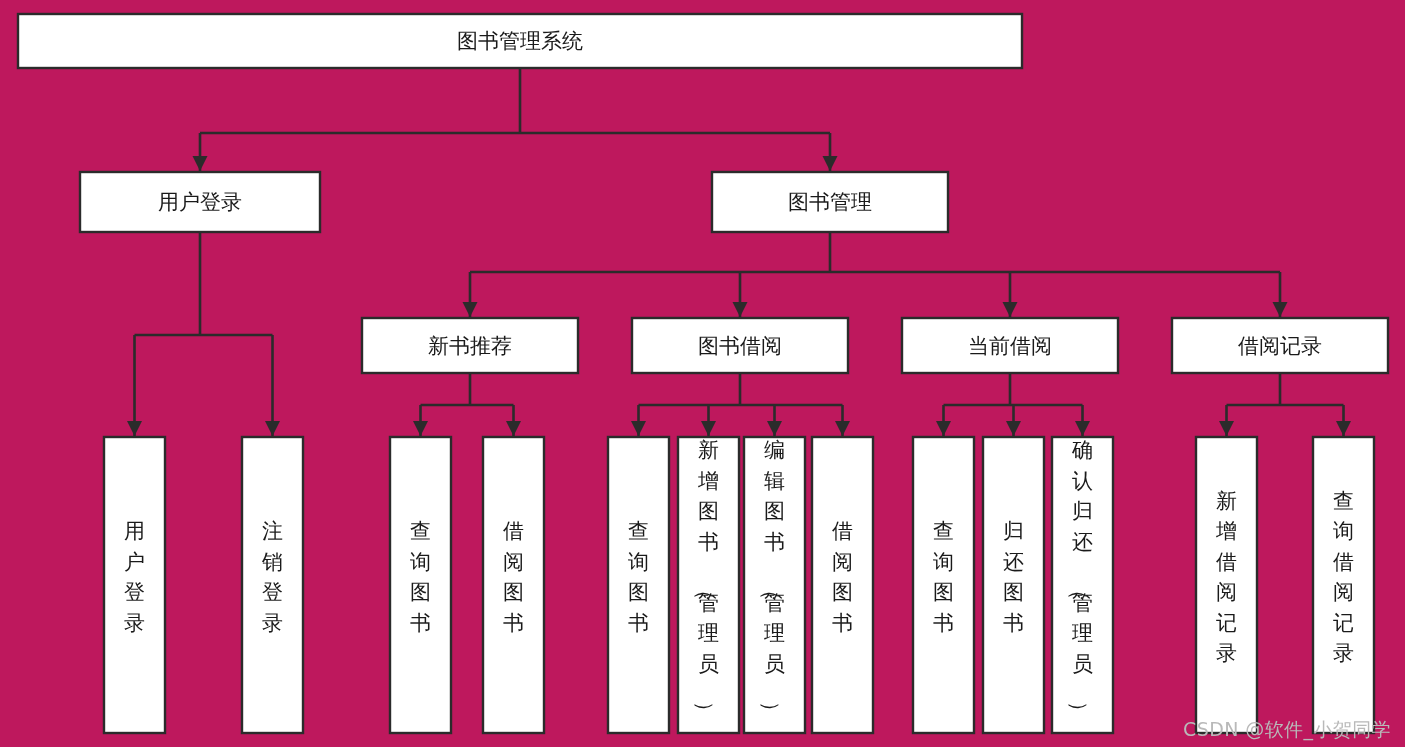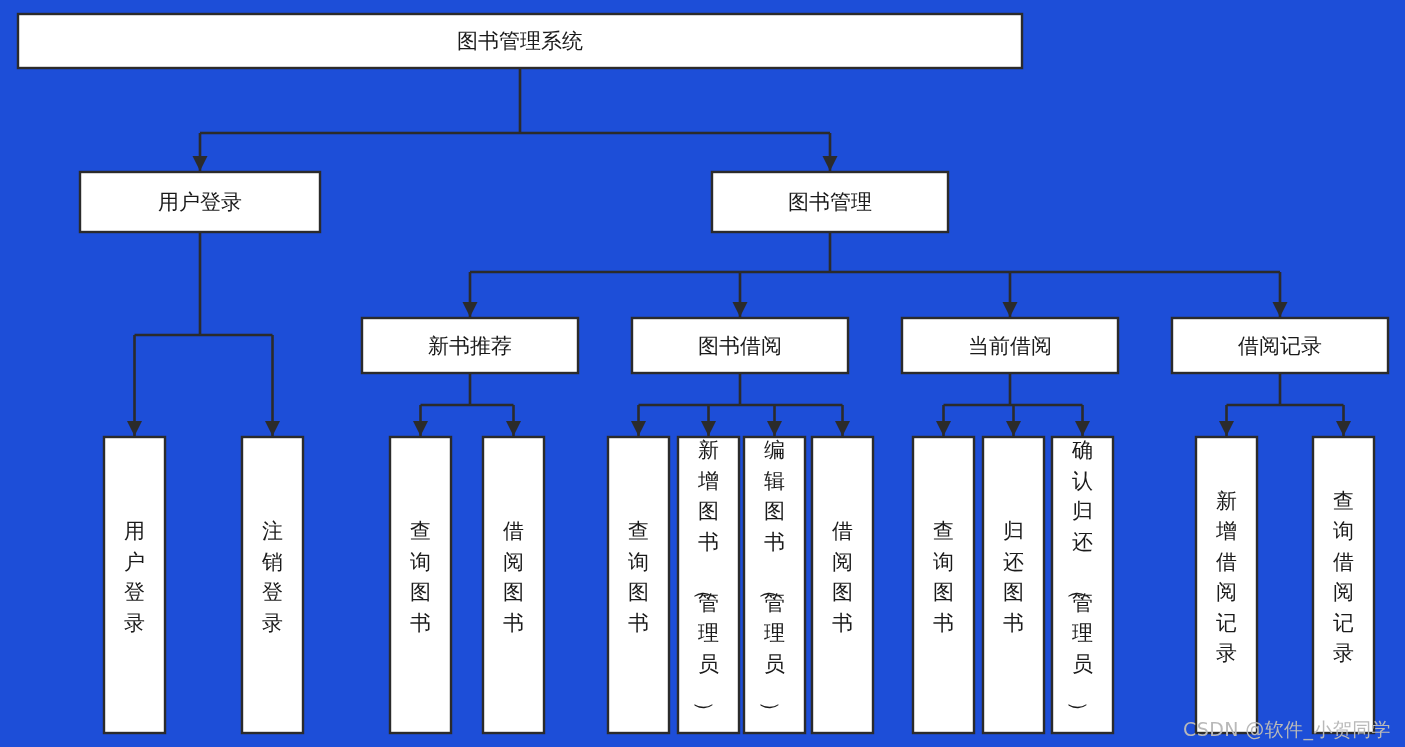--- a/index.html
+++ b/index.html
@@ -12,21 +12,21 @@
     font-family: "DejaVu Sans", "Liberation Sans", sans-serif;
     width: 1405px;
     height: 747px;
     overflow: hidden;
     position: relative;
   }
   #diagram-root {
     position: relative;
     width: 1405px;
     height: 747px;
-    background: #1d4ed8;
+    background: #be185d;
   }
   svg#diagram-svg {
     position: absolute;
     left: 0;
     top: 0;
     width: 1405px;
     height: 747px;
     display: block;
   }
   .node-box {

